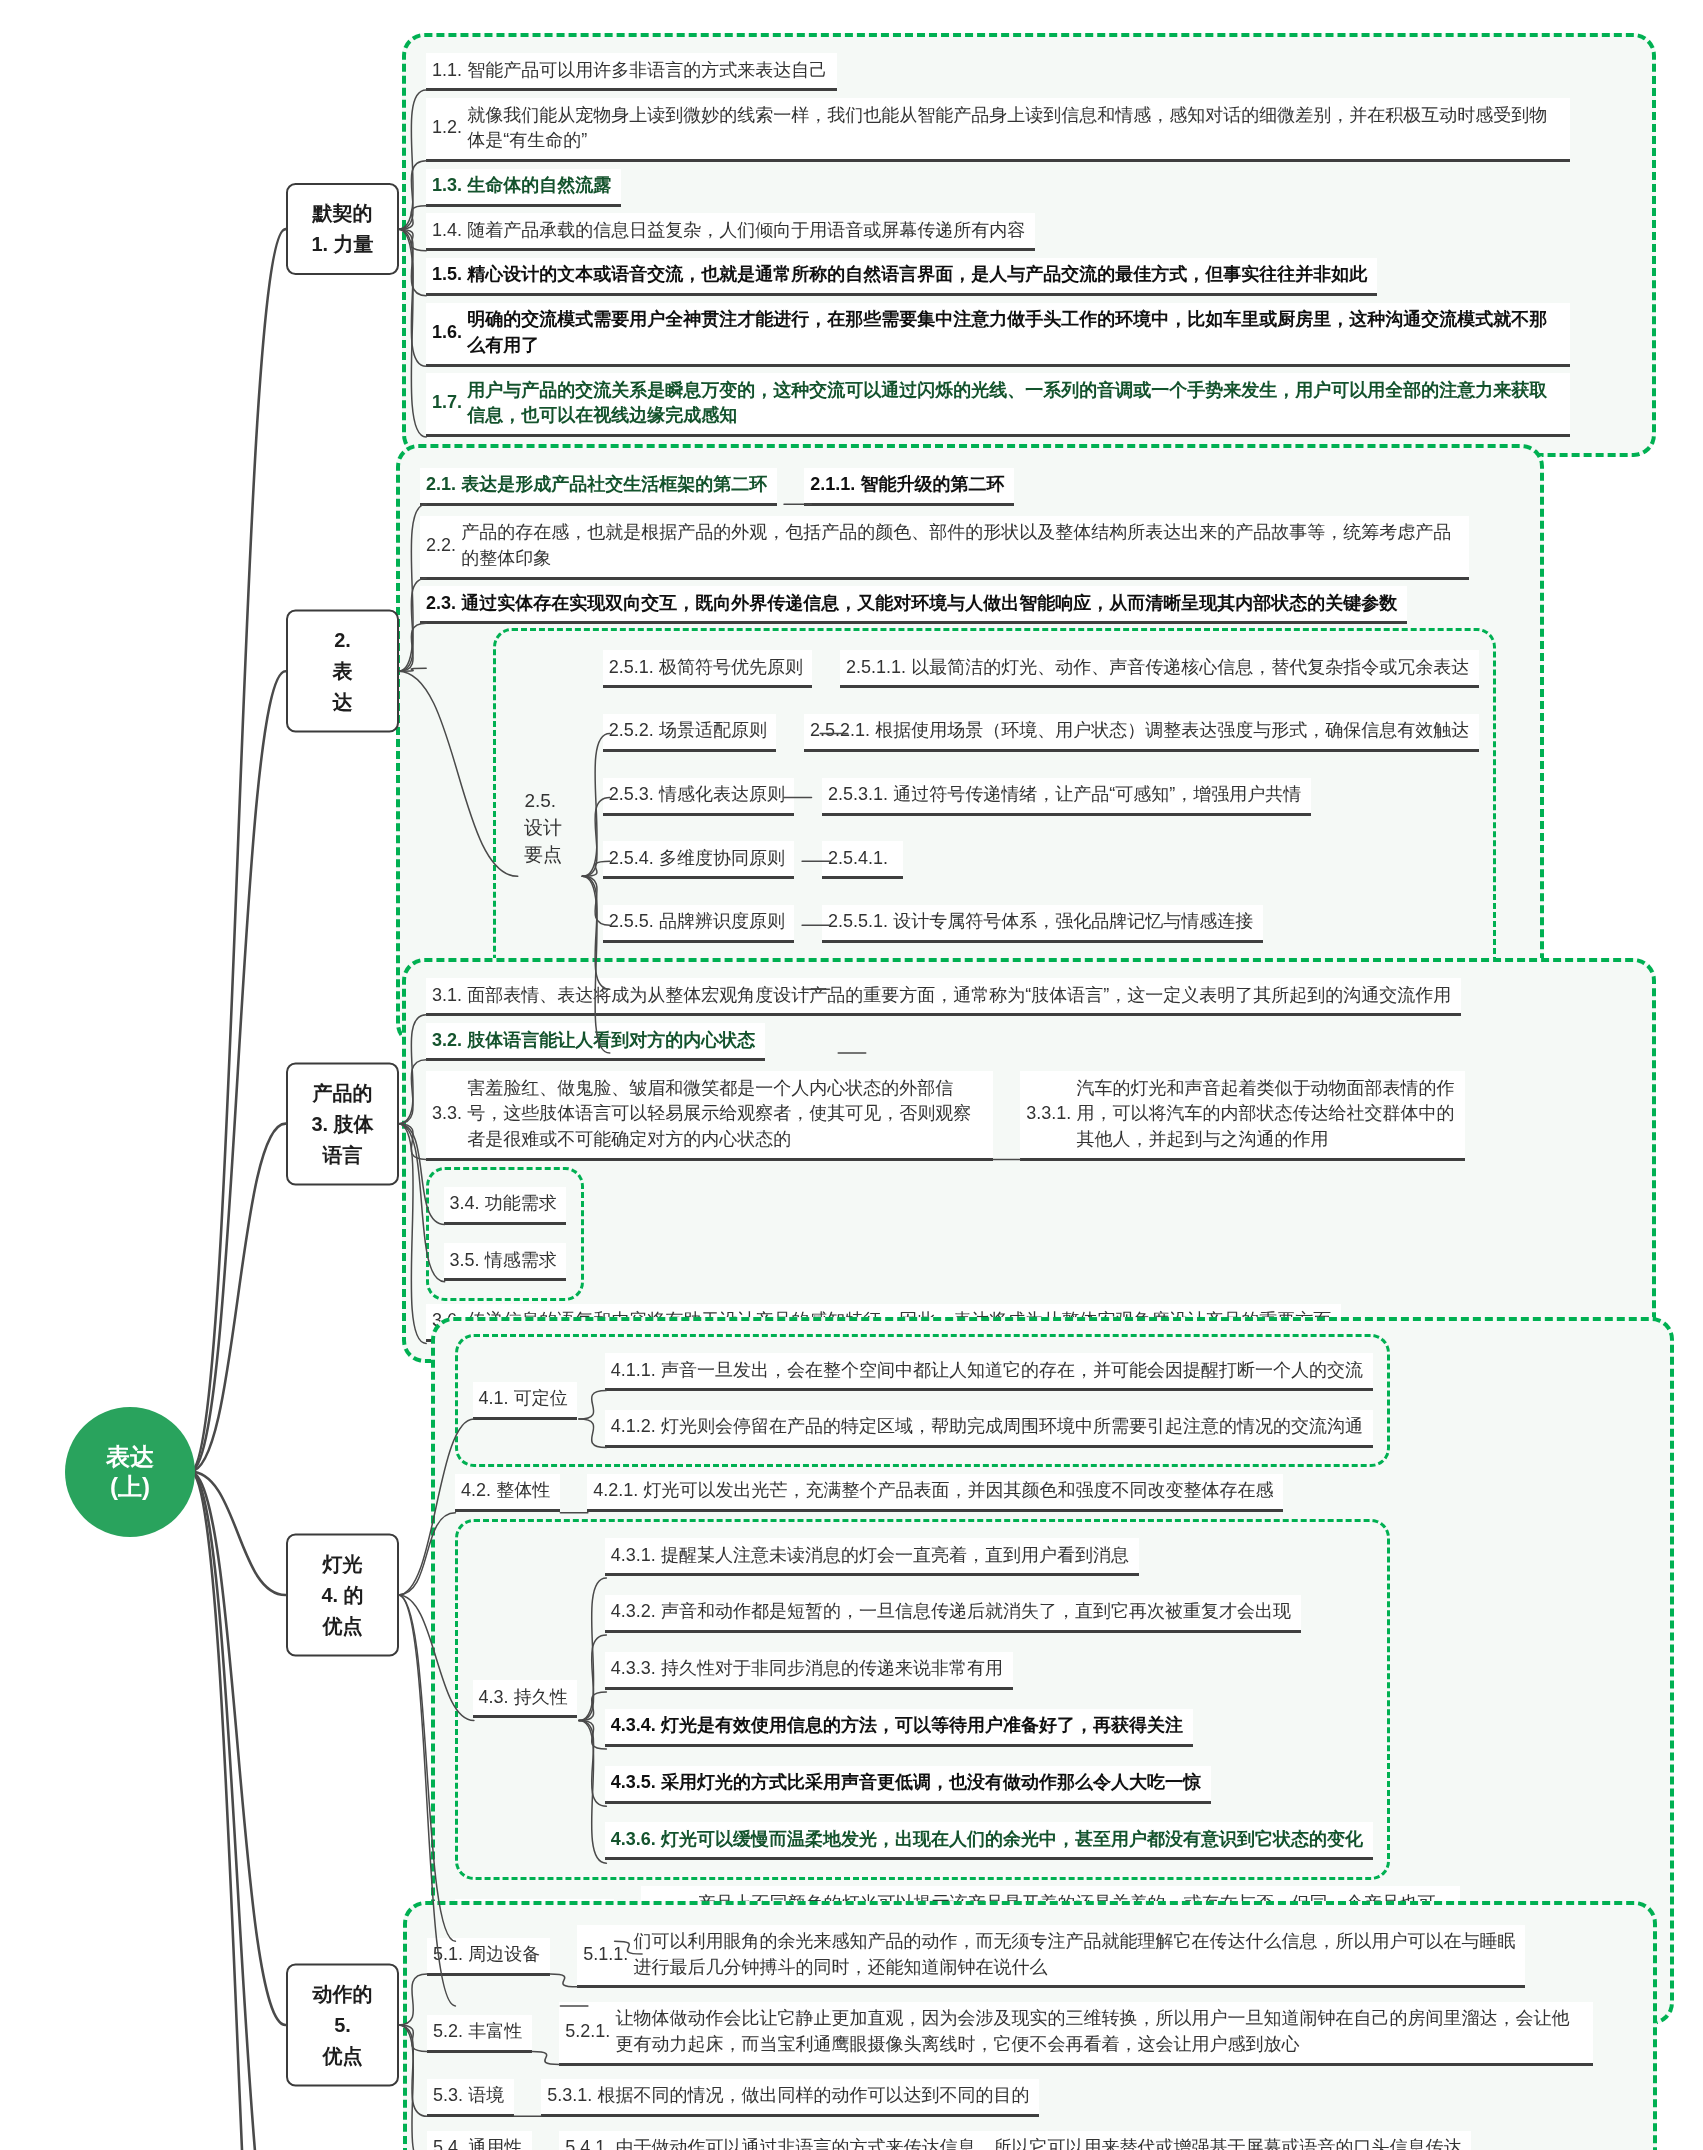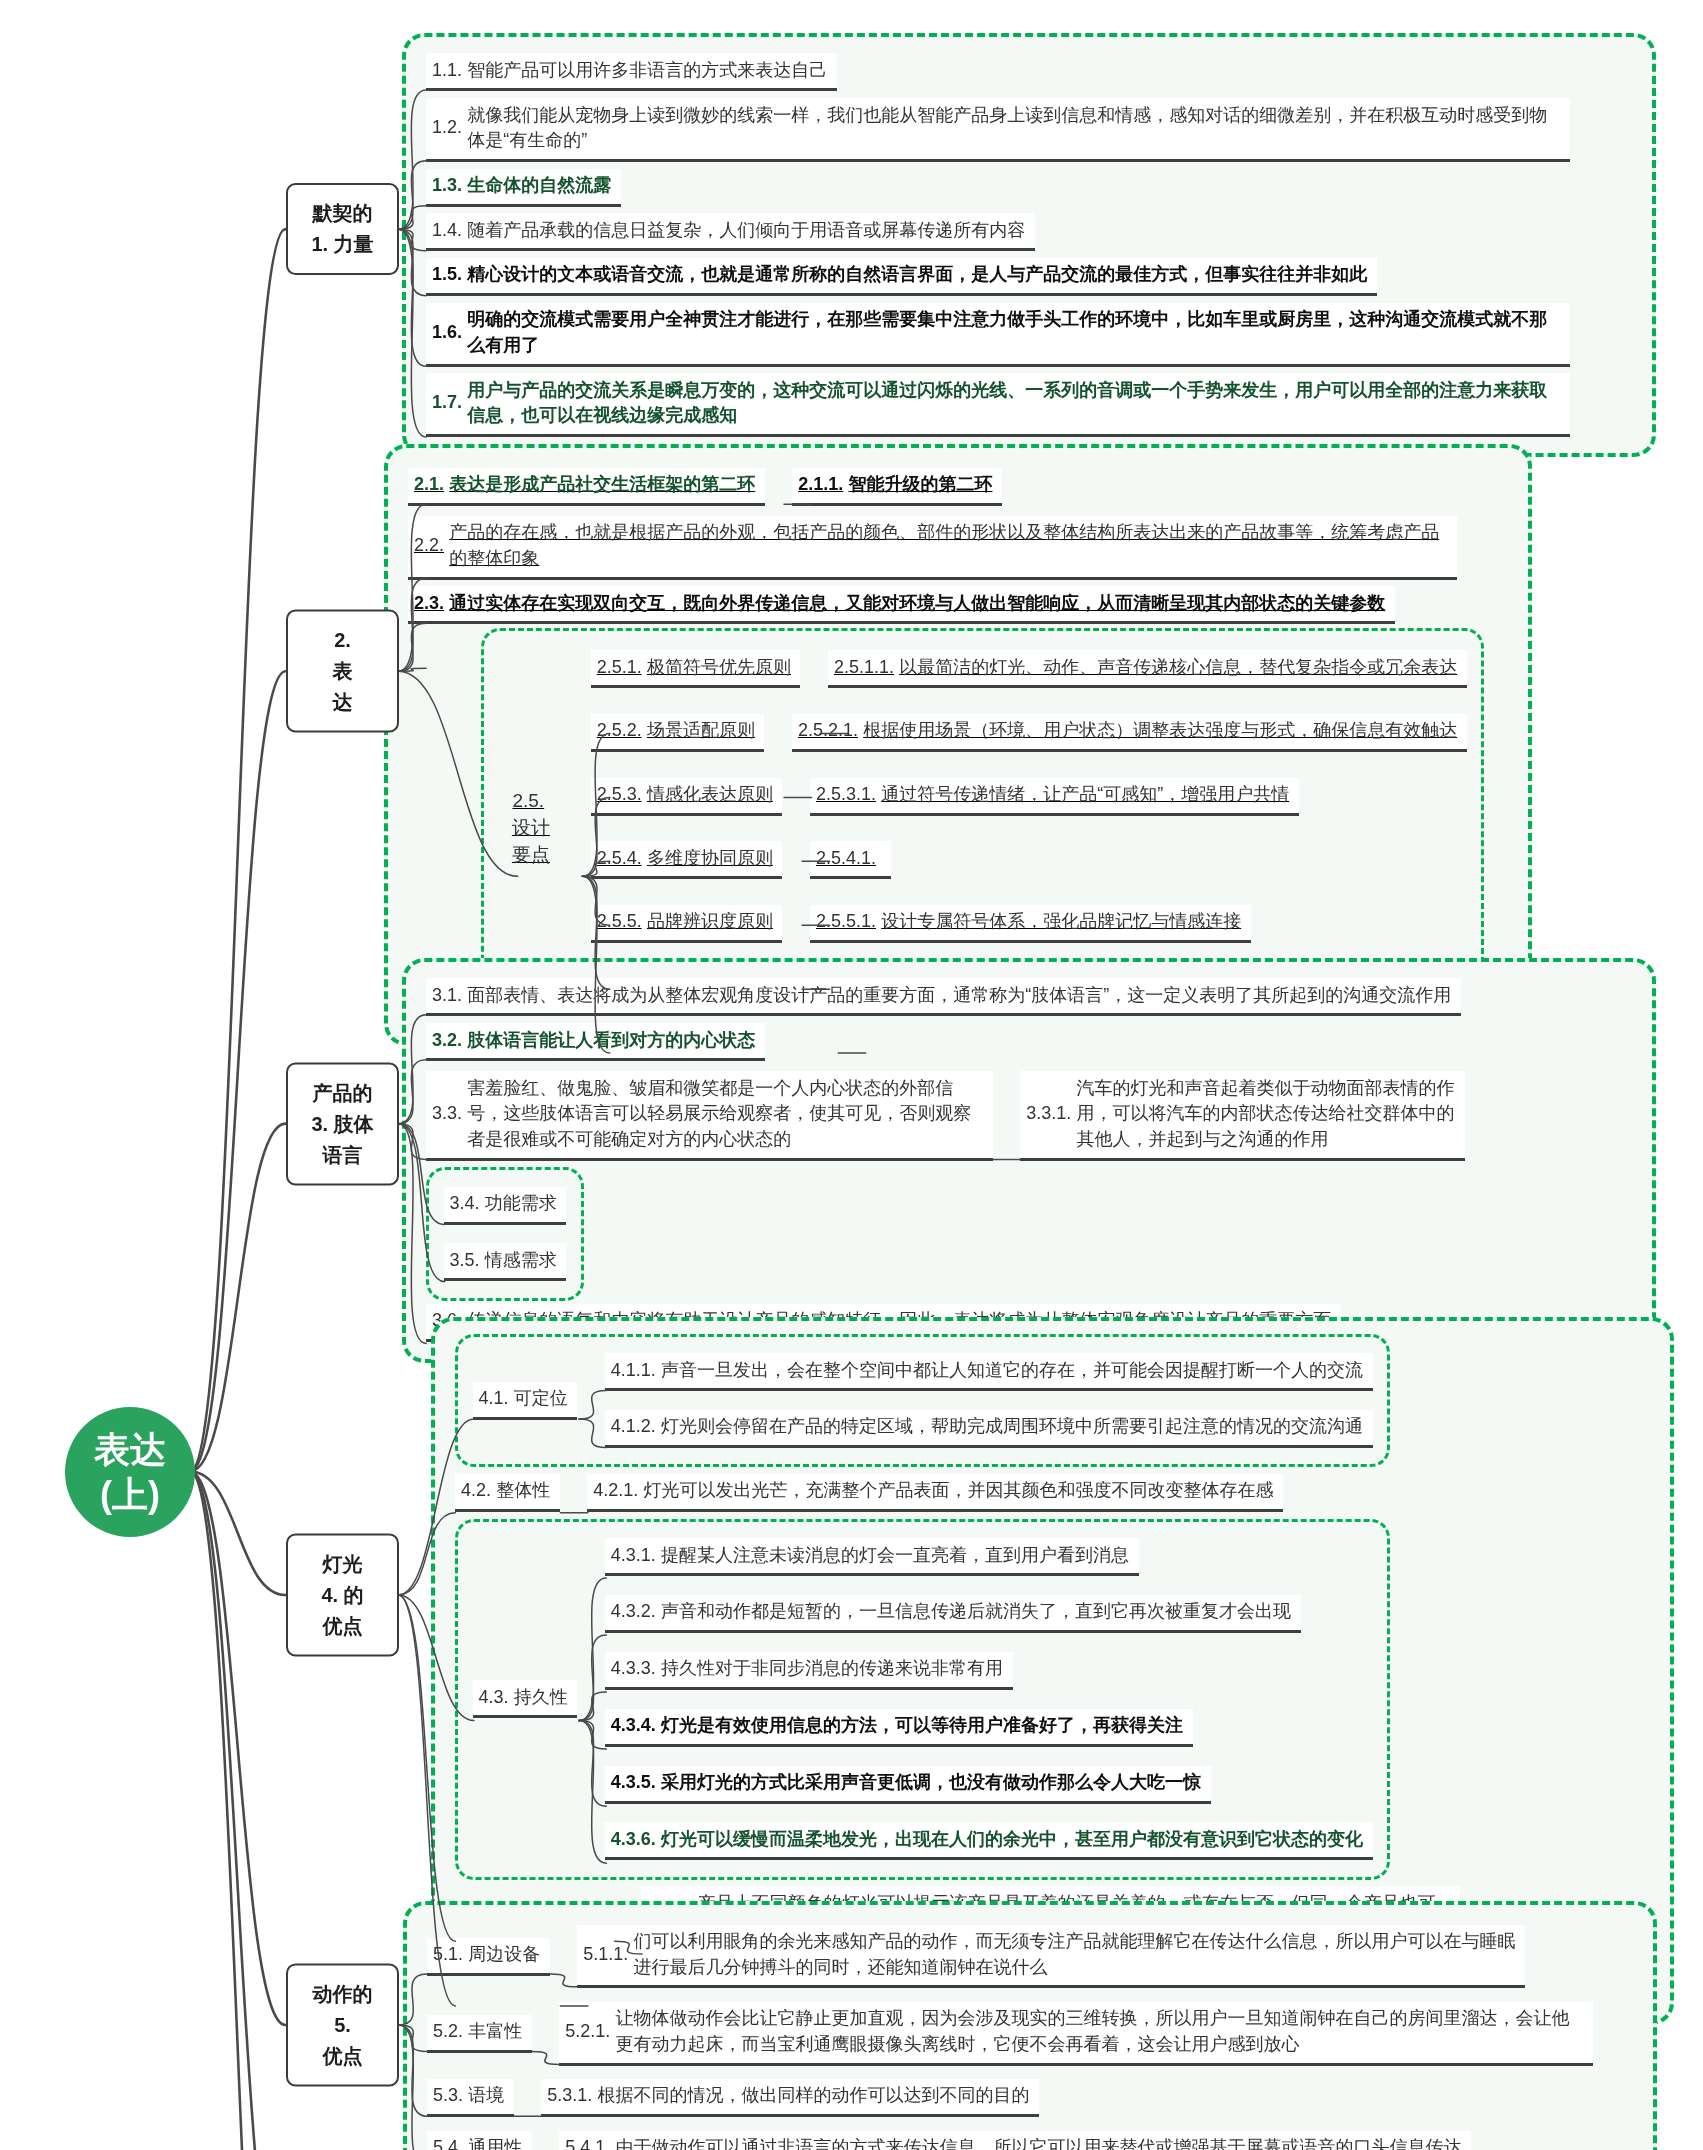--- a/index.html
+++ b/index.html
@@ -13,21 +13,21 @@
   
   .wm{position:absolute;border-radius:50%;pointer-events:none;
       background:radial-gradient(closest-side,rgba(110,180,140,0.13),rgba(110,180,140,0));}
   #wm1{left:903px;top:925px;width:731px;height:731px;}
   #wm2{left:645px;top:1505px;width:817px;height:817px;}
 
   
   .central{
     position:absolute;left:65px;top:1407px;width:130px;height:130px;border-radius:50%;
     display:flex;flex-direction:column;align-items:center;justify-content:center;
-    color:#fff;font-size:36px;font-weight:700;line-height:1.25;z-index:10;
+    color:#fff;font-size:24px;font-weight:700;line-height:1.25;z-index:10;
   }
 
   
   .branch-label{
     position:absolute;transform:translateY(-50%);
     width:113px;box-sizing:border-box;
     border:2.6px solid #3b3b3b;border-radius:9.5px;background:#fff;
     text-align:center;padding:13px 2.6px;
     font-size:20px;font-weight:700;color:#1d1d1d;line-height:1.55;
     z-index:6;
@@ -209,21 +209,21 @@
             <span class="txt" style="max-width: 1093px;">用户与产品的交流关系是瞬息万变的，这种交流可以通过闪烁的光线、一系列的音调或一个手势来发生，用户可以用全部的注意力来获取信息，也可以在视线边缘完成感知</span>
           </div>
         </div>
       </div>
     </div>
     <div class="branch-label" style="left: 286px; top: 671px;">
       <div>2.</div>
       <div>表</div>
       <div>达</div>
     </div>
-    <div class="branch-container" style="left: 384px; top: 444px; width: 1148px; min-height: 481px; text-decoration: underline;">
+    <div class="branch-container" style="left: 396px; top: 444px; width: 1148px; min-height: 481px;">
       <div class="root-col">
         <div class="row">
           <div class="topic line s-r">
             <span class="num">2.1.</span>
             <span class="txt" style="max-width: 1054px;">表达是形成产品社交生活框架的第二环</span>
           </div>
           <div class="col">
             <div class="row">
               <div class="topic line s-b">
                 <span class="num">2.1.1.</span>

